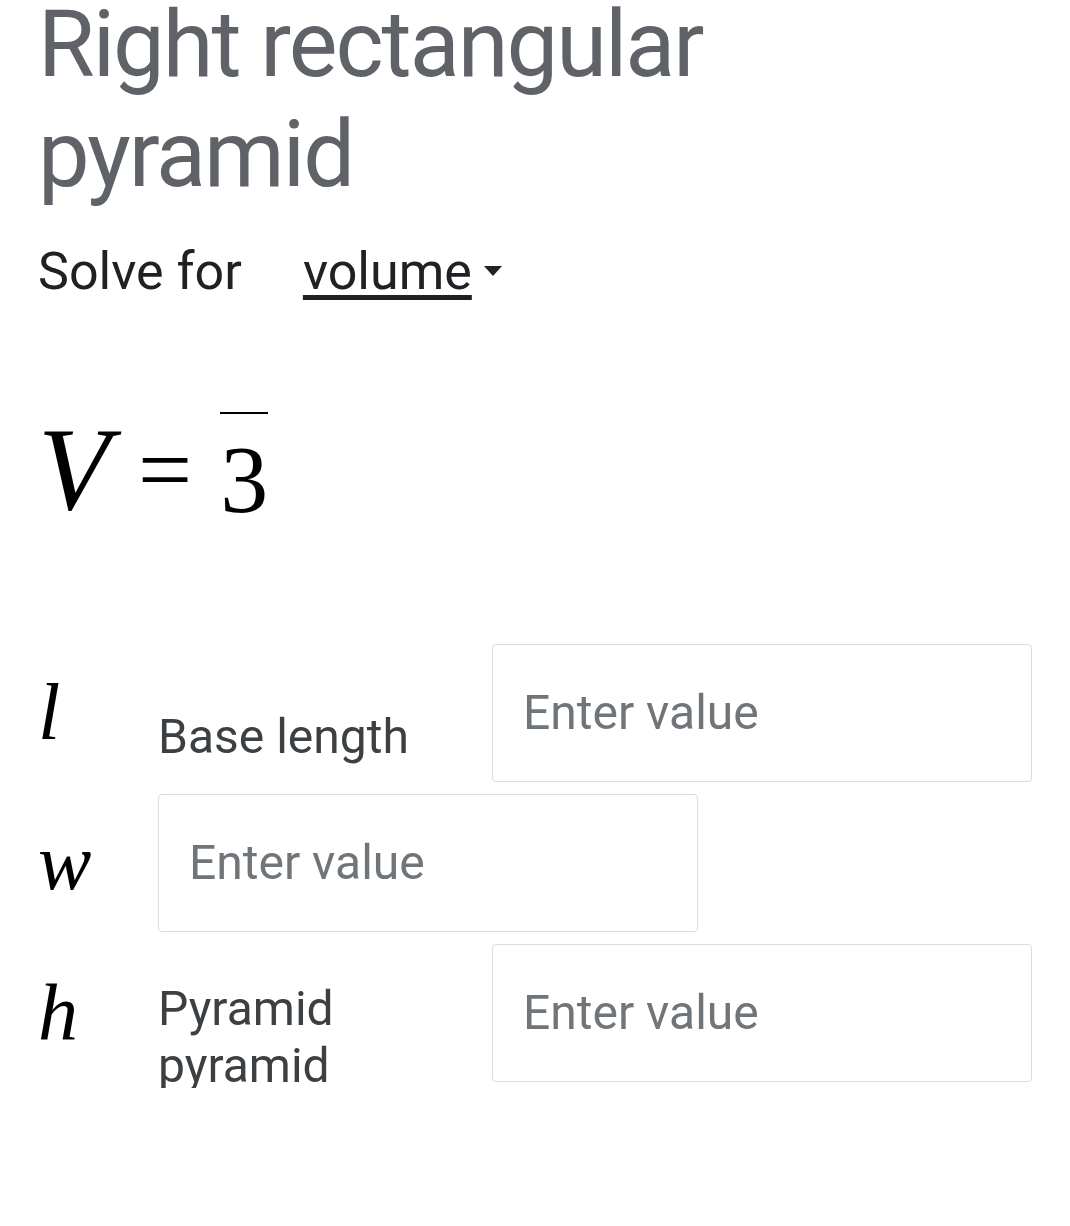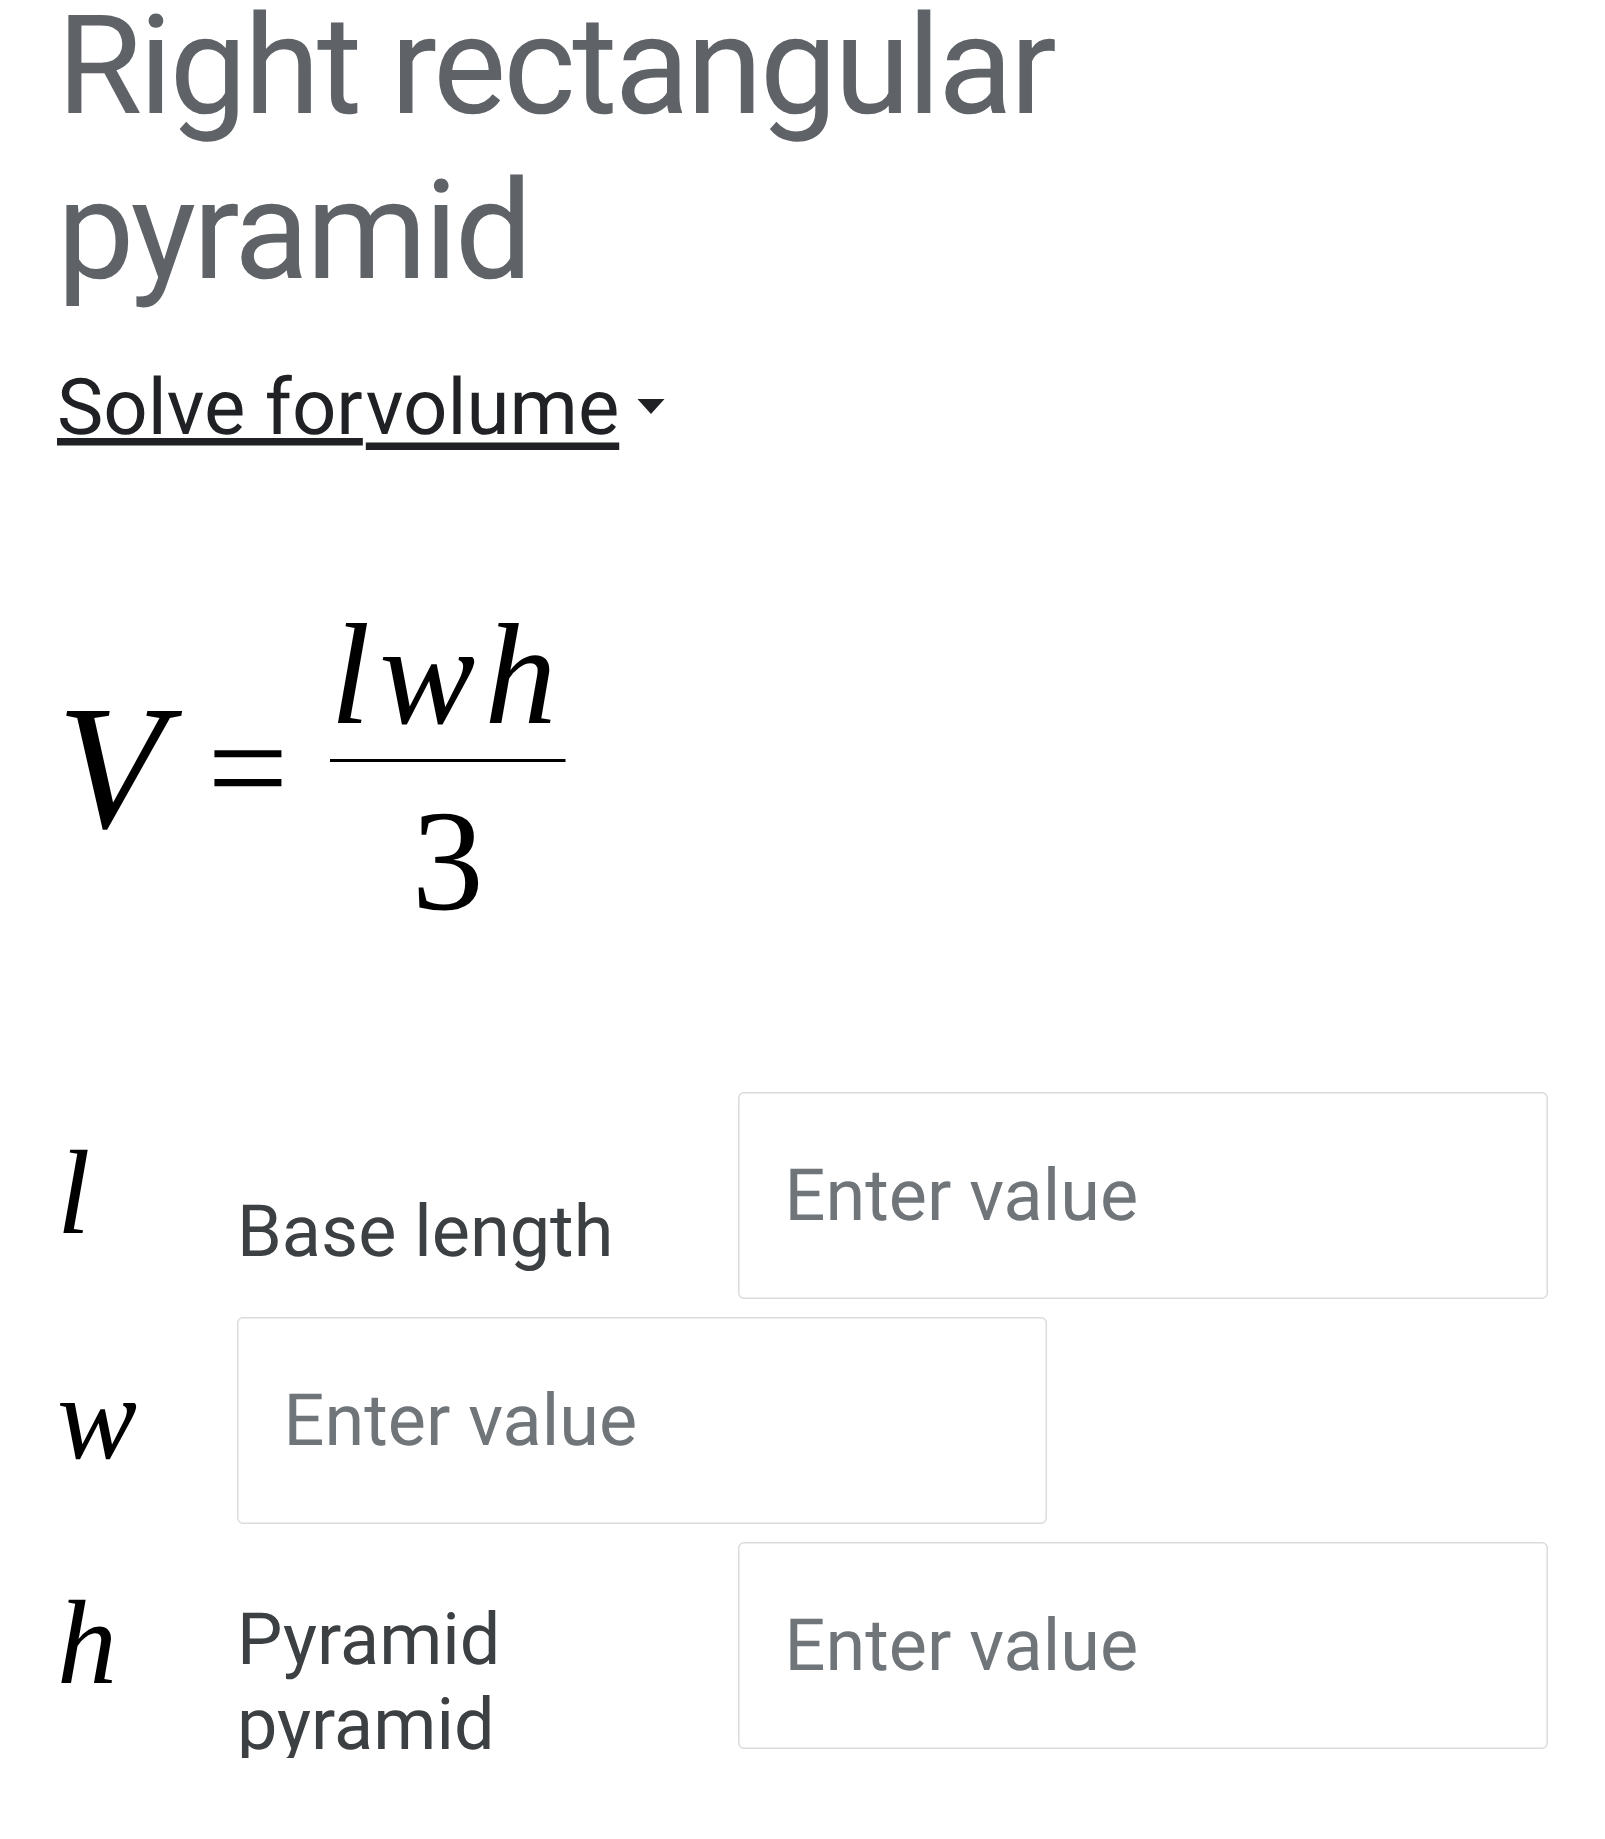--- a/index.html
+++ b/index.html
@@ -24,27 +24,27 @@
     }
     .solve-for-row {
       display: flex;
       align-items: center;
       font-size: 52px;
       color: #202124;
       font-weight: 400;
       margin-bottom: 100px;
     }
     .solve-for-label {
-      margin-right: 2px;
-      text-decoration: underline;
+      margin-right: 29px;
     }
     .solve-for-dropdown {
       display: flex;
       align-items: center;
       cursor: pointer;
+      margin-left: 32px;
     }
     .solve-for-value {
       text-decoration: underline;
       text-underline-offset: 6px;
     }
     .caret {
       margin-left: 12px;
       width: 0;
       height: 0;
       border-left: 9px solid transparent;
@@ -136,21 +136,20 @@
   <span class="solve-for-dropdown">
     <span class="solve-for-value">volume</span>
     <span class="caret"></span>
   </span>
 </div>
 
 <div class="formula">
   <span class="formula-V">V</span>
   <span class="formula-eq">=</span>
   <span class="fraction">
-    <span class="numerator">lwh</span>
     <span class="frac-line"></span>
     <span class="denominator">3</span>
   </span>
 </div>
 
 <div class="inputs">
   <div class="input-row">
     <span class="var-symbol">l</span>
     <span class="var-label">Base length</span>
     <input type="text" class="value-input" placeholder="Enter value" style="">

